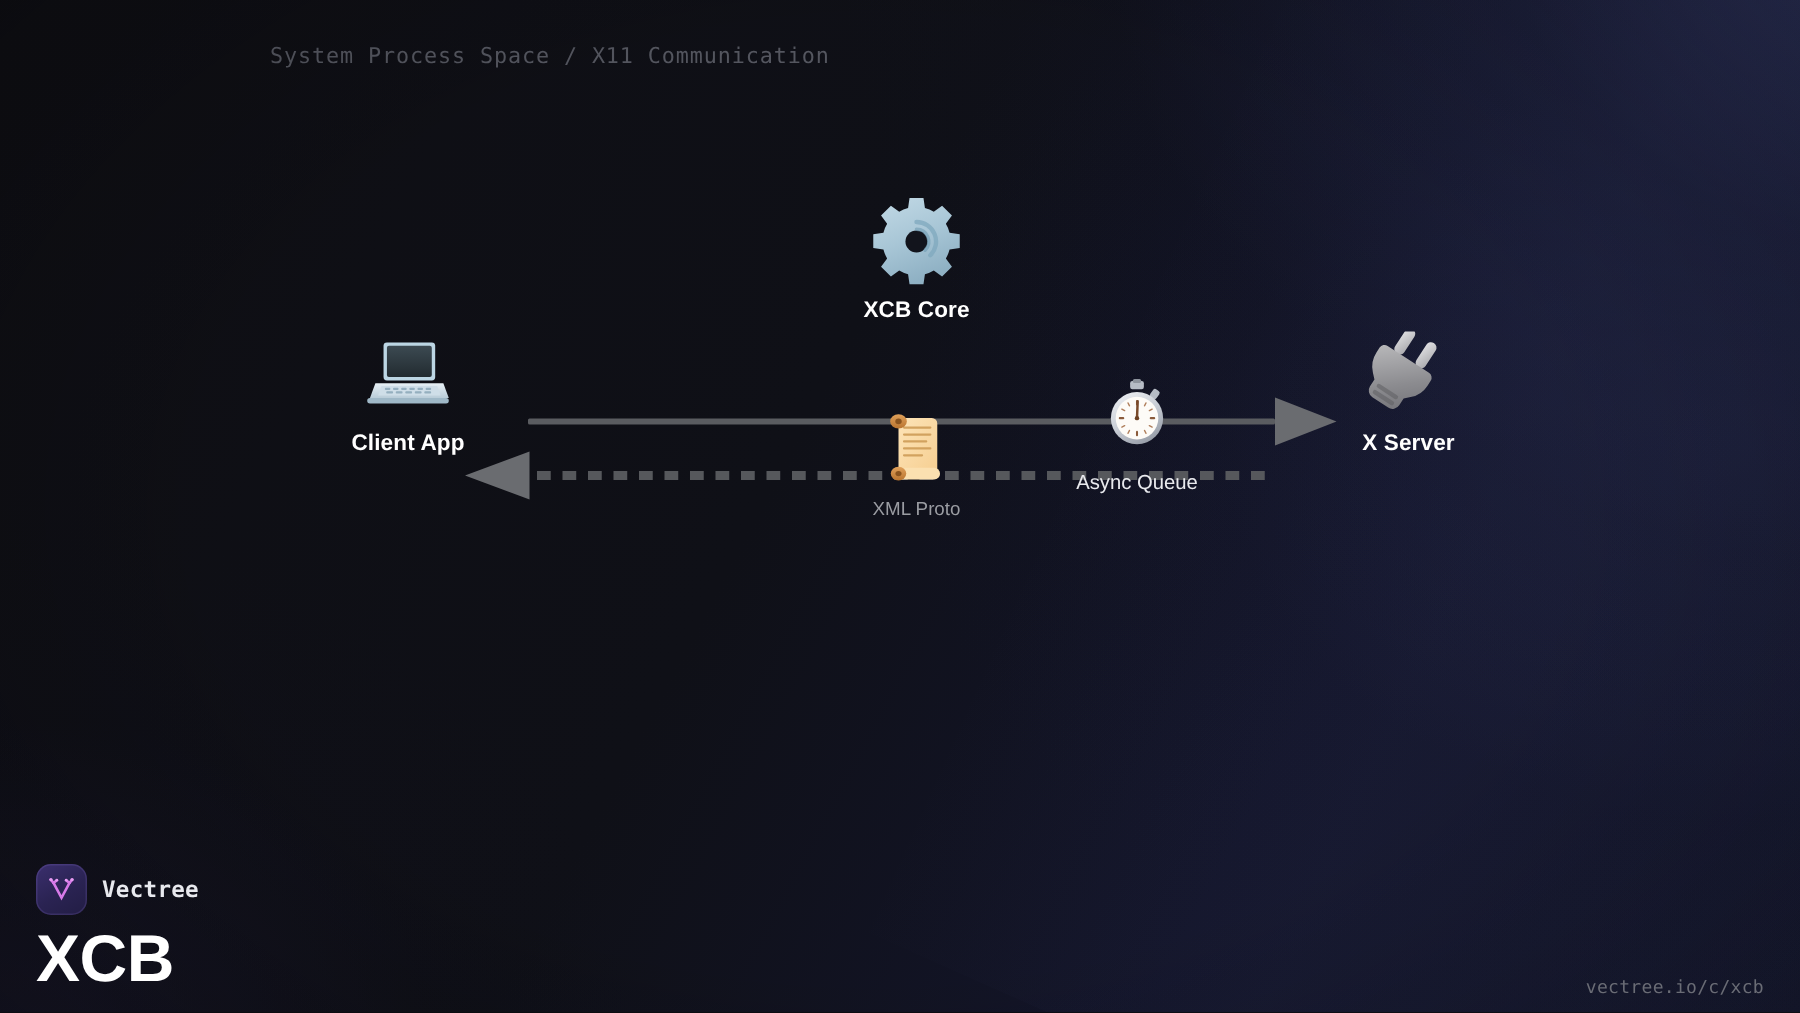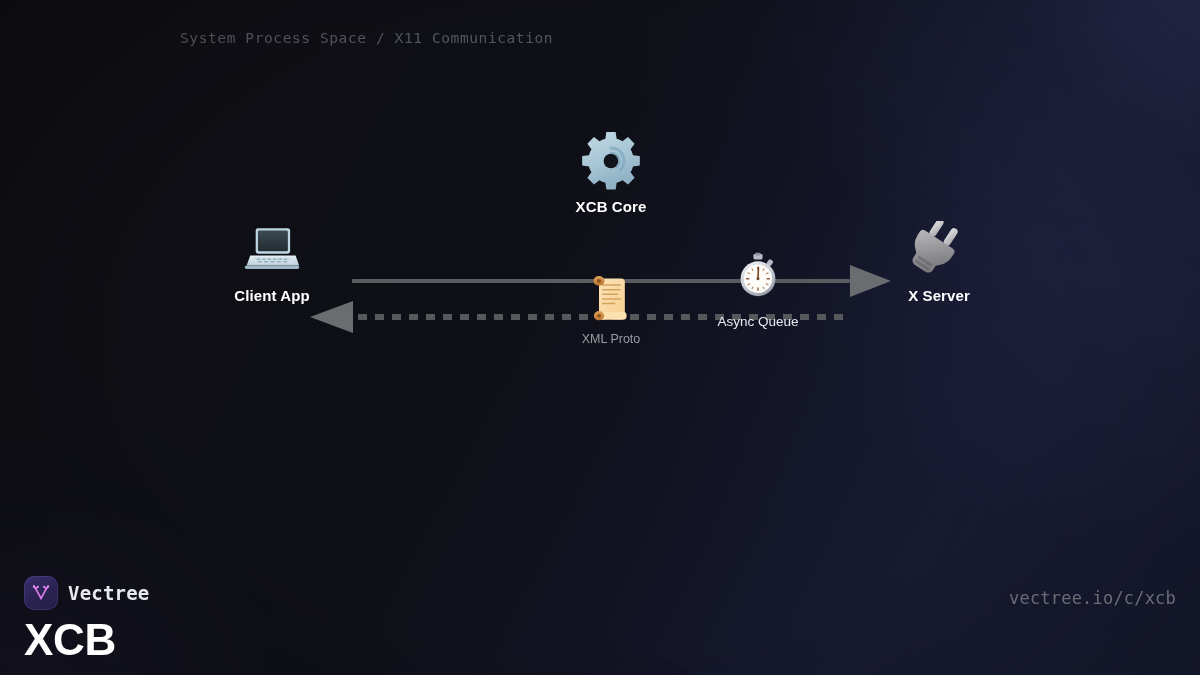--- a/index.html
+++ b/index.html
@@ -156,39 +156,39 @@
     height: 34px;
     border-radius: 10px;
     background: linear-gradient(150deg, #3b2f6e 0%, #2a2352 55%, #221d44 100%);
     box-shadow: inset 0 0 0 1px rgba(150,120,220,0.18);
     display: flex;
     align-items: center;
     justify-content: center;
   }
   #brand-name {
     font-family: "DejaVu Sans Mono", "Liberation Mono", monospace;
-    font-size: 19px;
+    font-size: 15px;
     font-weight: bold;
     color: #e8e9ee;
     letter-spacing: 0.2px;
   }
   #brand-title {
     margin-top: 8px;
     font-size: 44px;
     font-weight: bold;
     color: #ffffff;
     letter-spacing: -0.3px;
     line-height: 1;
   }
   #site-url {
     position: absolute;
     right: 24px;
-    top: 588px;
+    top: 651px;
     font-family: "DejaVu Sans Mono", "Liberation Mono", monospace;
-    font-size: 17px;
+    font-size: 12px;
     color: #6a6c75;
     letter-spacing: 0.2px;
   }
 </style>
 </head>
 <body>
 
 <div id="stage">
 
   <div id="sheen"></div>

